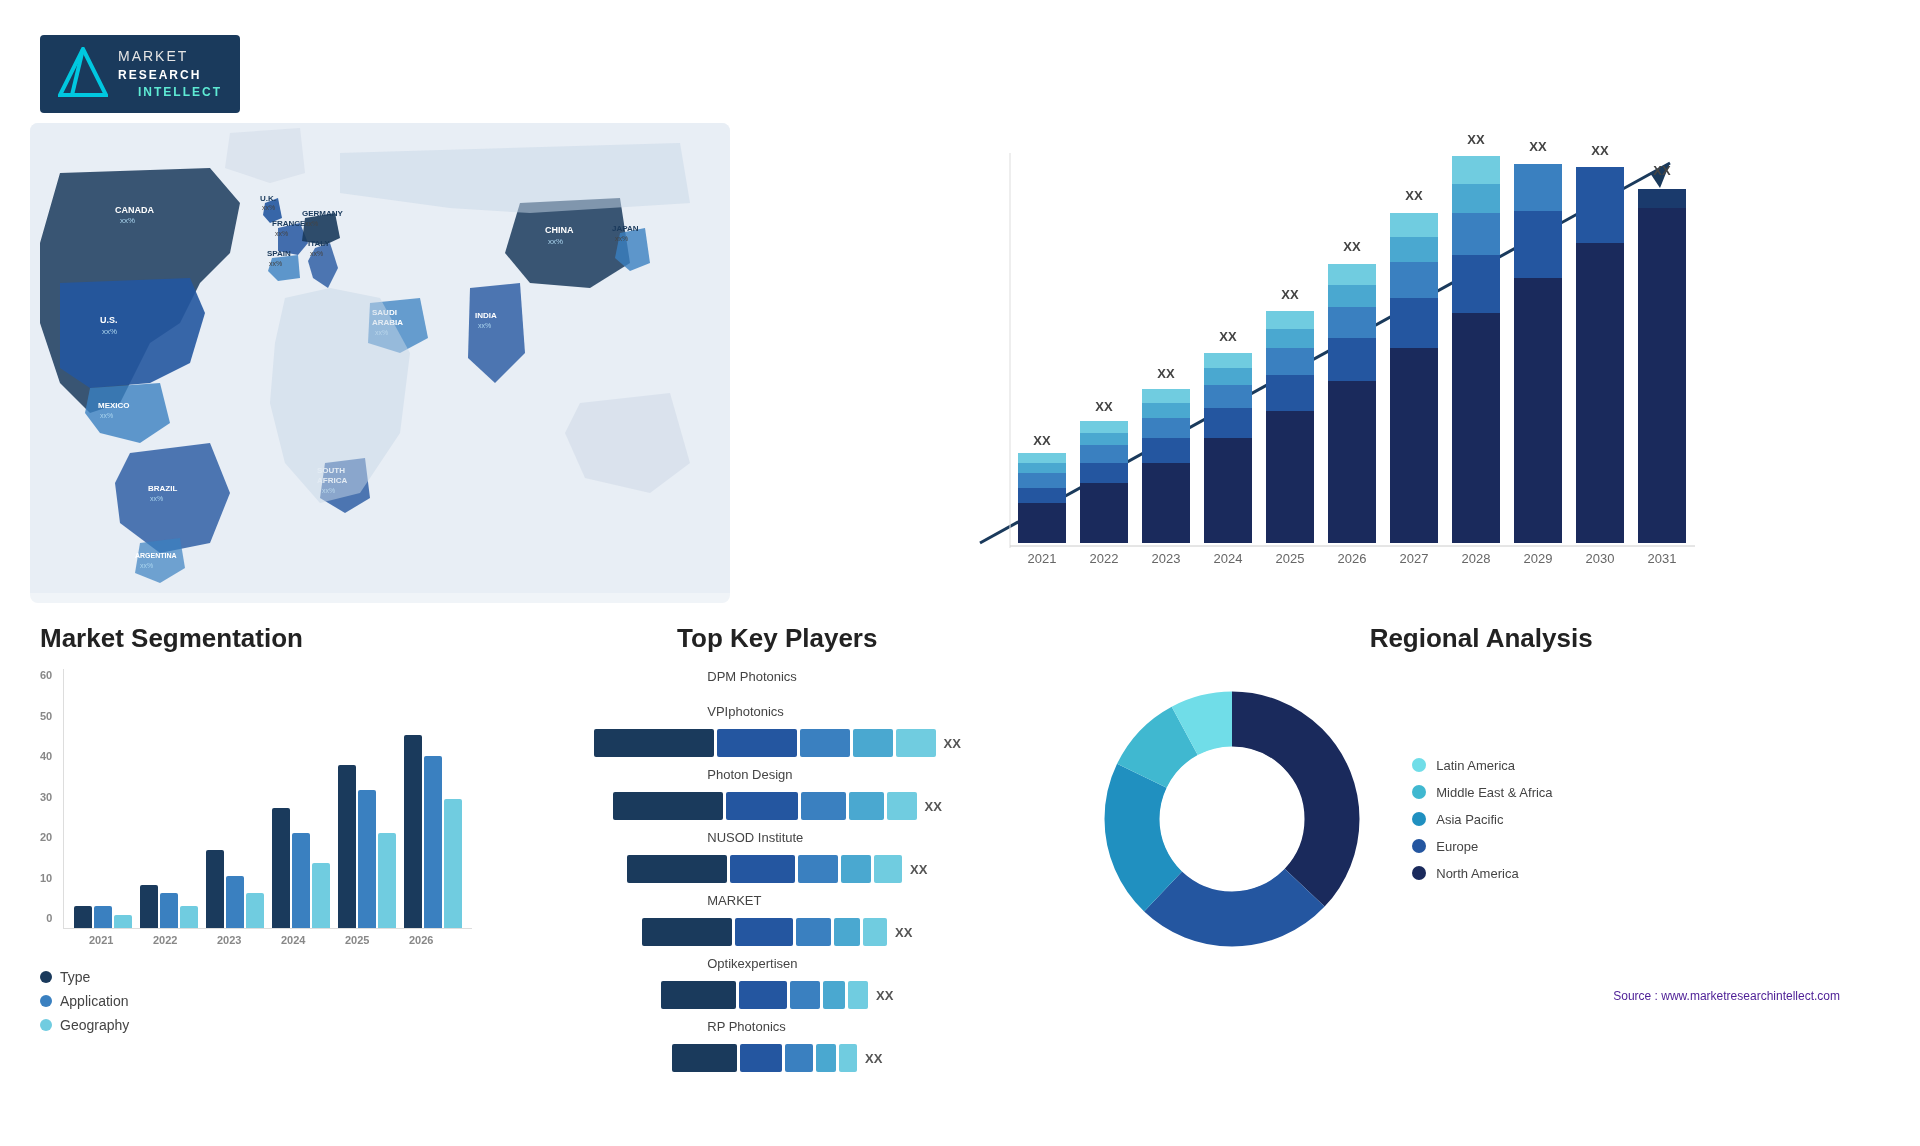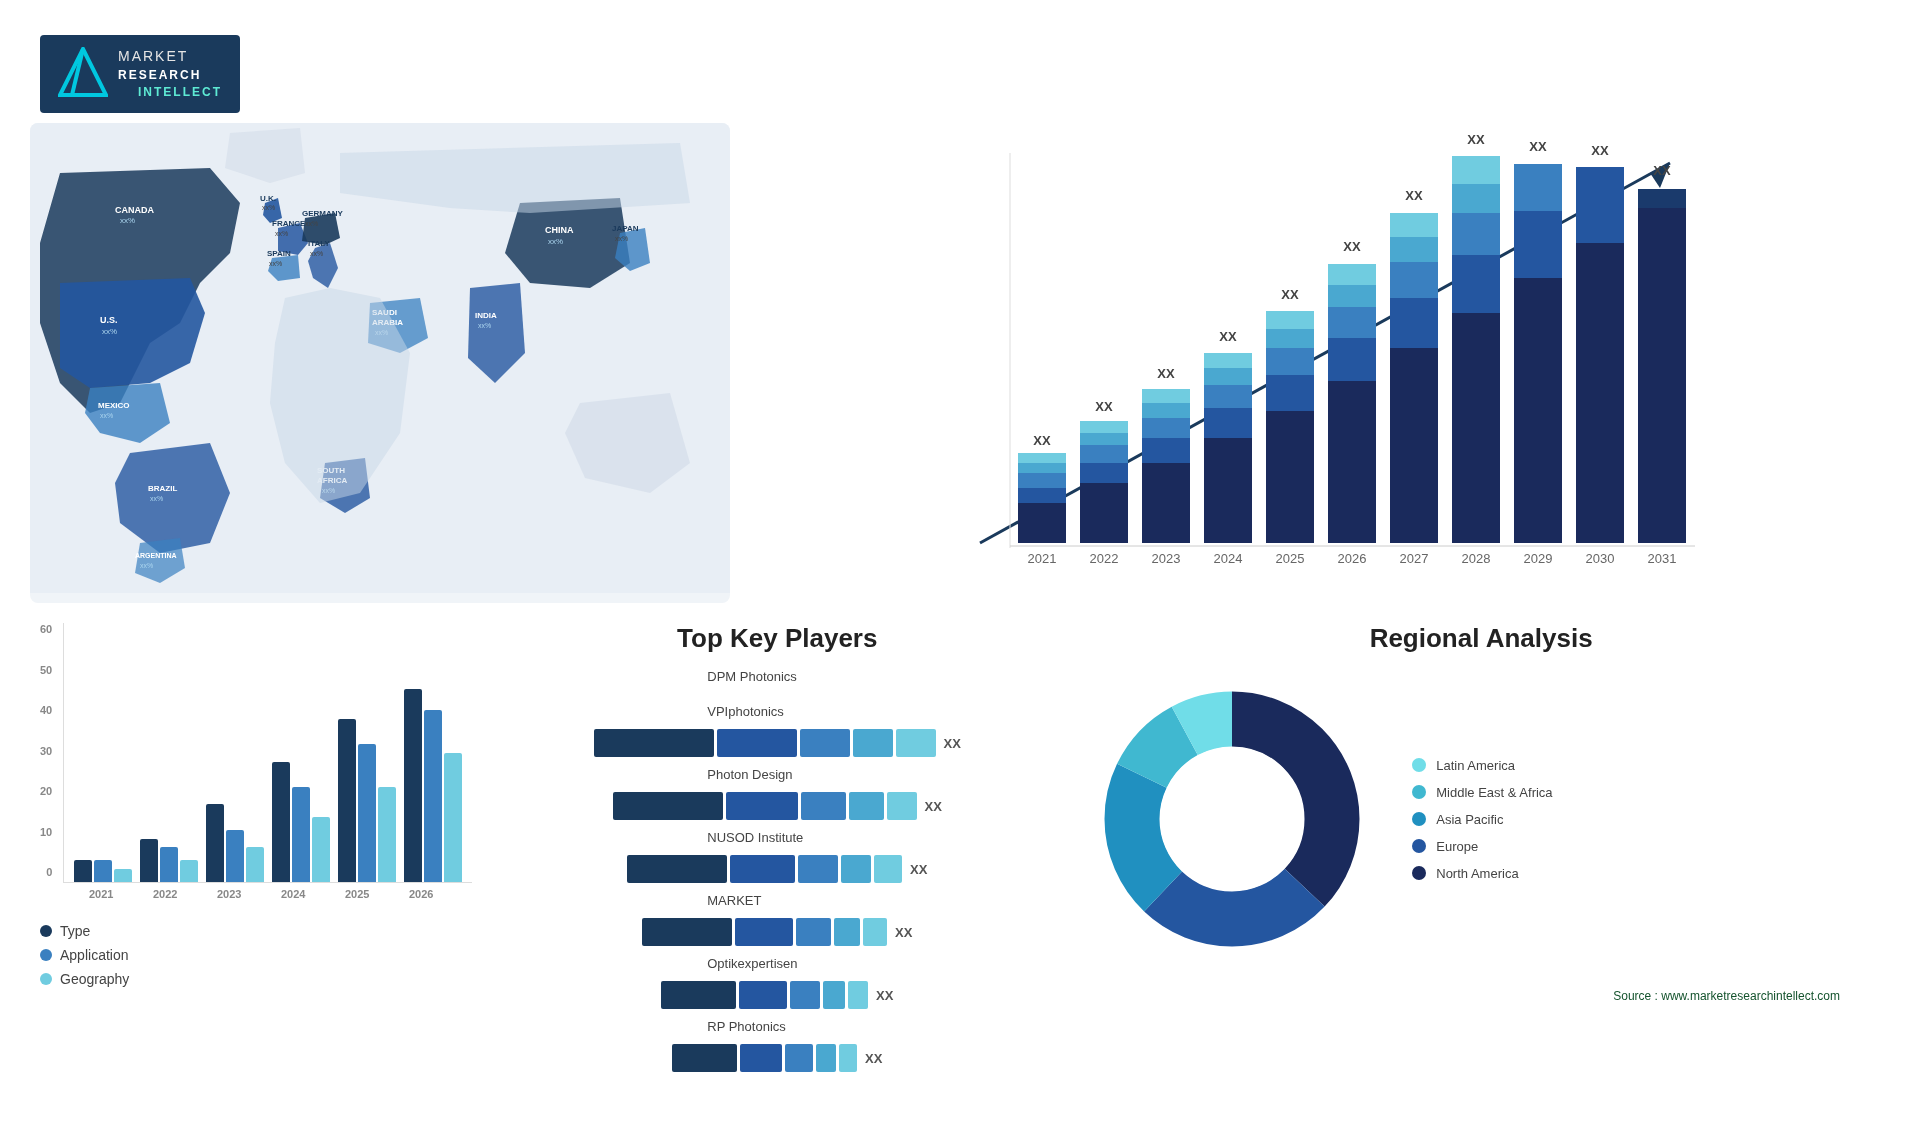--- a/index.html
+++ b/index.html
@@ -211,21 +211,21 @@
     
     .bar-chart-area {
       flex: 1;
       position: relative;
       padding: 10px 20px;
     }
 
     
     .source-text {
       font-size: 12px;
-      color: #14532d;
+      color: #4c1d95;
       text-align: right;
       padding-right: 40px;
       padding-bottom: 5px;
     }
 
   </style>
 </head>
 <body>
 
 <div class="header">
@@ -416,20 +416,21 @@
       <text x="712" y="430" font-size="13" fill="#666" text-anchor="middle">2031</text>
 
       <line x1="60" y1="413" x2="745" y2="413" stroke="#ccc" stroke-width="1"></line>
     </svg>
   </div>
 </div>
 
 <div class="bottom-section">
 
   <div class="segmentation">
+    <div class="section-title">Market Segmentation</div>
     <div style="display:flex; gap:6px;font-weight:bold;">
 
       <div class="seg-y-axis">
         <span>60</span>
         <span>50</span>
         <span>40</span>
         <span>30</span>
         <span>20</span>
         <span>10</span>
         <span>0</span>

